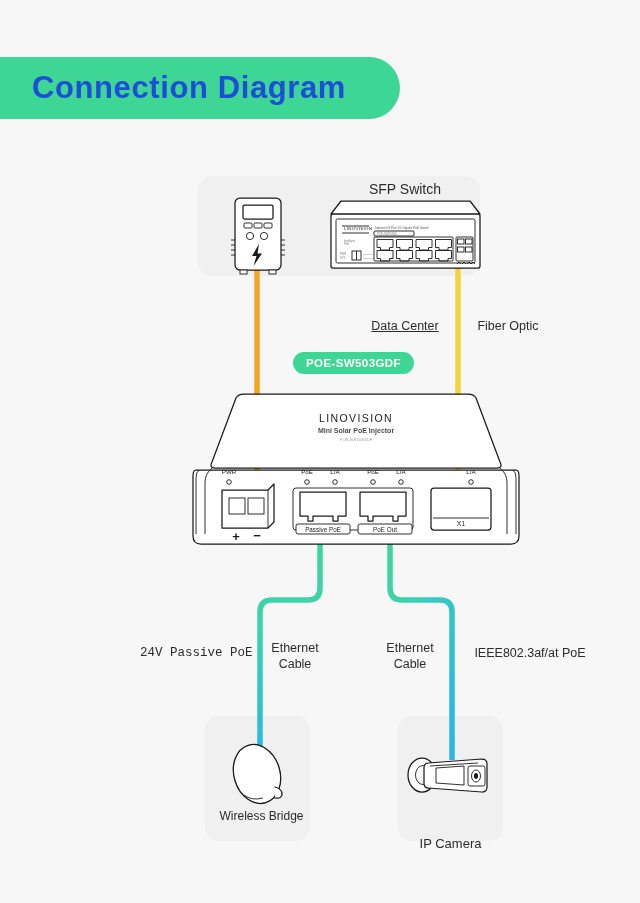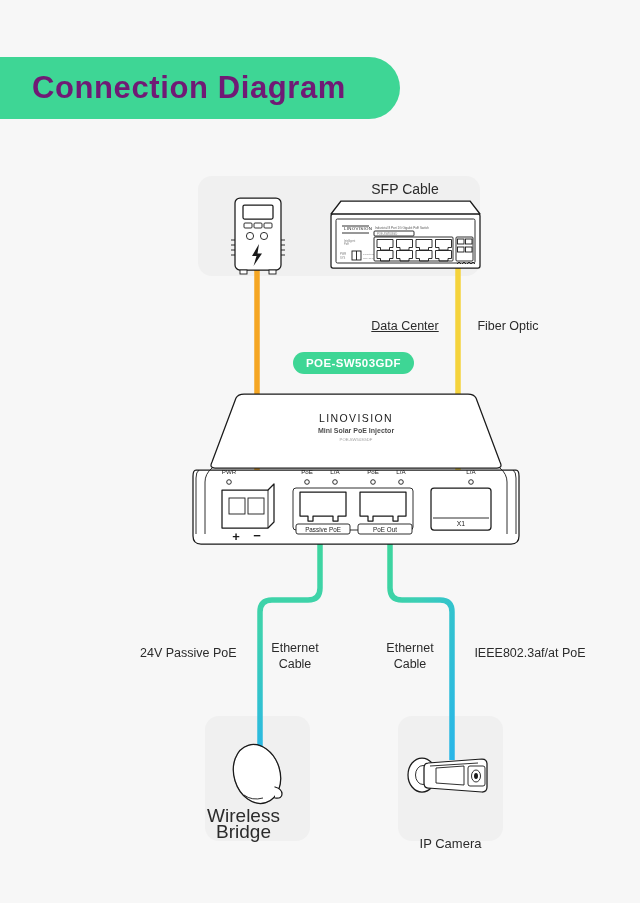--- a/index.html
+++ b/index.html
@@ -15,21 +15,21 @@
 
   
   .title-banner{
     position:absolute;left:0;top:57px;
     width:400px;height:62px;
     background:#3ed695;
     border-radius:0 31px 31px 0;
     display:flex;align-items:center;
   }
   .title-banner .t{
-    color:#701a75;
+    color:#1d4ed8;
     font-size:31px;
     font-weight:bold;
     letter-spacing:.6px;
     margin-left:32px;
     white-space:nowrap;
   }
 
   
   .panel{
     position:absolute;
@@ -47,25 +47,25 @@
     color:#2b2b2b;
     line-height:16px;
     white-space:pre-line;
     text-align:center;
   }
 
   #cap-sfp{left:330px;top:181px;width:150px;font-size:14px;}
   #cap-dc{left:160px;top:311px;width:120px;text-align:left;}
   #cap-data{left:355px;top:318px;width:100px;text-decoration:underline;}
   #cap-fiber{left:458px;top:318px;width:100px;text-align:center;}
-  #cap-24v{left:140px;top:645px;width:130px;text-align:left;}
+  #cap-24v{left:140px;top:645px;width:130px;text-align:left;font-family:Liberation Mono, monospace;}
   #cap-eth1{left:255px;top:640px;width:80px;}
   #cap-eth2{left:370px;top:640px;width:80px;}
   #cap-ieee{left:460px;top:645px;width:140px;text-align:center;}
-  #cap-bridge{left:181px;top:808px;width:125px;font-size:19px;}
+  #cap-bridge{left:199px;top:808px;width:125px;font-size:12px;}
   #cap-camera{left:388px;top:808px;width:125px;font-size:13px;margin-top:28px;}
 
   
   .pill{
     position:absolute;left:293px;top:352px;
     background:#3ed695;color:#fff;
     font-size:11.5px;font-weight:bold;
     padding:5px 13px;border-radius:11px;
     letter-spacing:.4px;white-space:nowrap;
   }
@@ -276,21 +276,21 @@
       <path class="ln-thin" d="M430,766 L478,763"></path>
 
       <rect class="ln-thin fillw" x="468" y="766" width="17" height="20" rx="2"></rect>
       <ellipse class="ln-thin fillw" cx="476" cy="776" rx="4.5" ry="6"></ellipse>
       <ellipse cx="476" cy="776" rx="2" ry="3" fill="#1a1a1a"></ellipse>
 
       <path class="ln-thin fillw" d="M436,768 L464,766 L464,785 L436,783 Z"></path>
     </g>
   </svg>
 
-  <div class="cap" id="cap-sfp">SFP Cable</div>
+  <div class="cap" id="cap-sfp">SFP Switch</div>
   <div class="cap" id="cap-data">Data Center</div>
   <div class="cap" id="cap-fiber">Fiber Optic</div>
   <div class="cap" id="cap-24v">24V Passive PoE</div>
   <div class="cap" id="cap-eth1">Ethernet
 Cable</div>
   <div class="cap" id="cap-eth2">Ethernet
 Cable</div>
   <div class="cap" id="cap-ieee">IEEE802.3af/at PoE</div>
   <div class="cap" id="cap-bridge">Wireless Bridge</div>
   <div class="cap" id="cap-camera">IP Camera</div>

